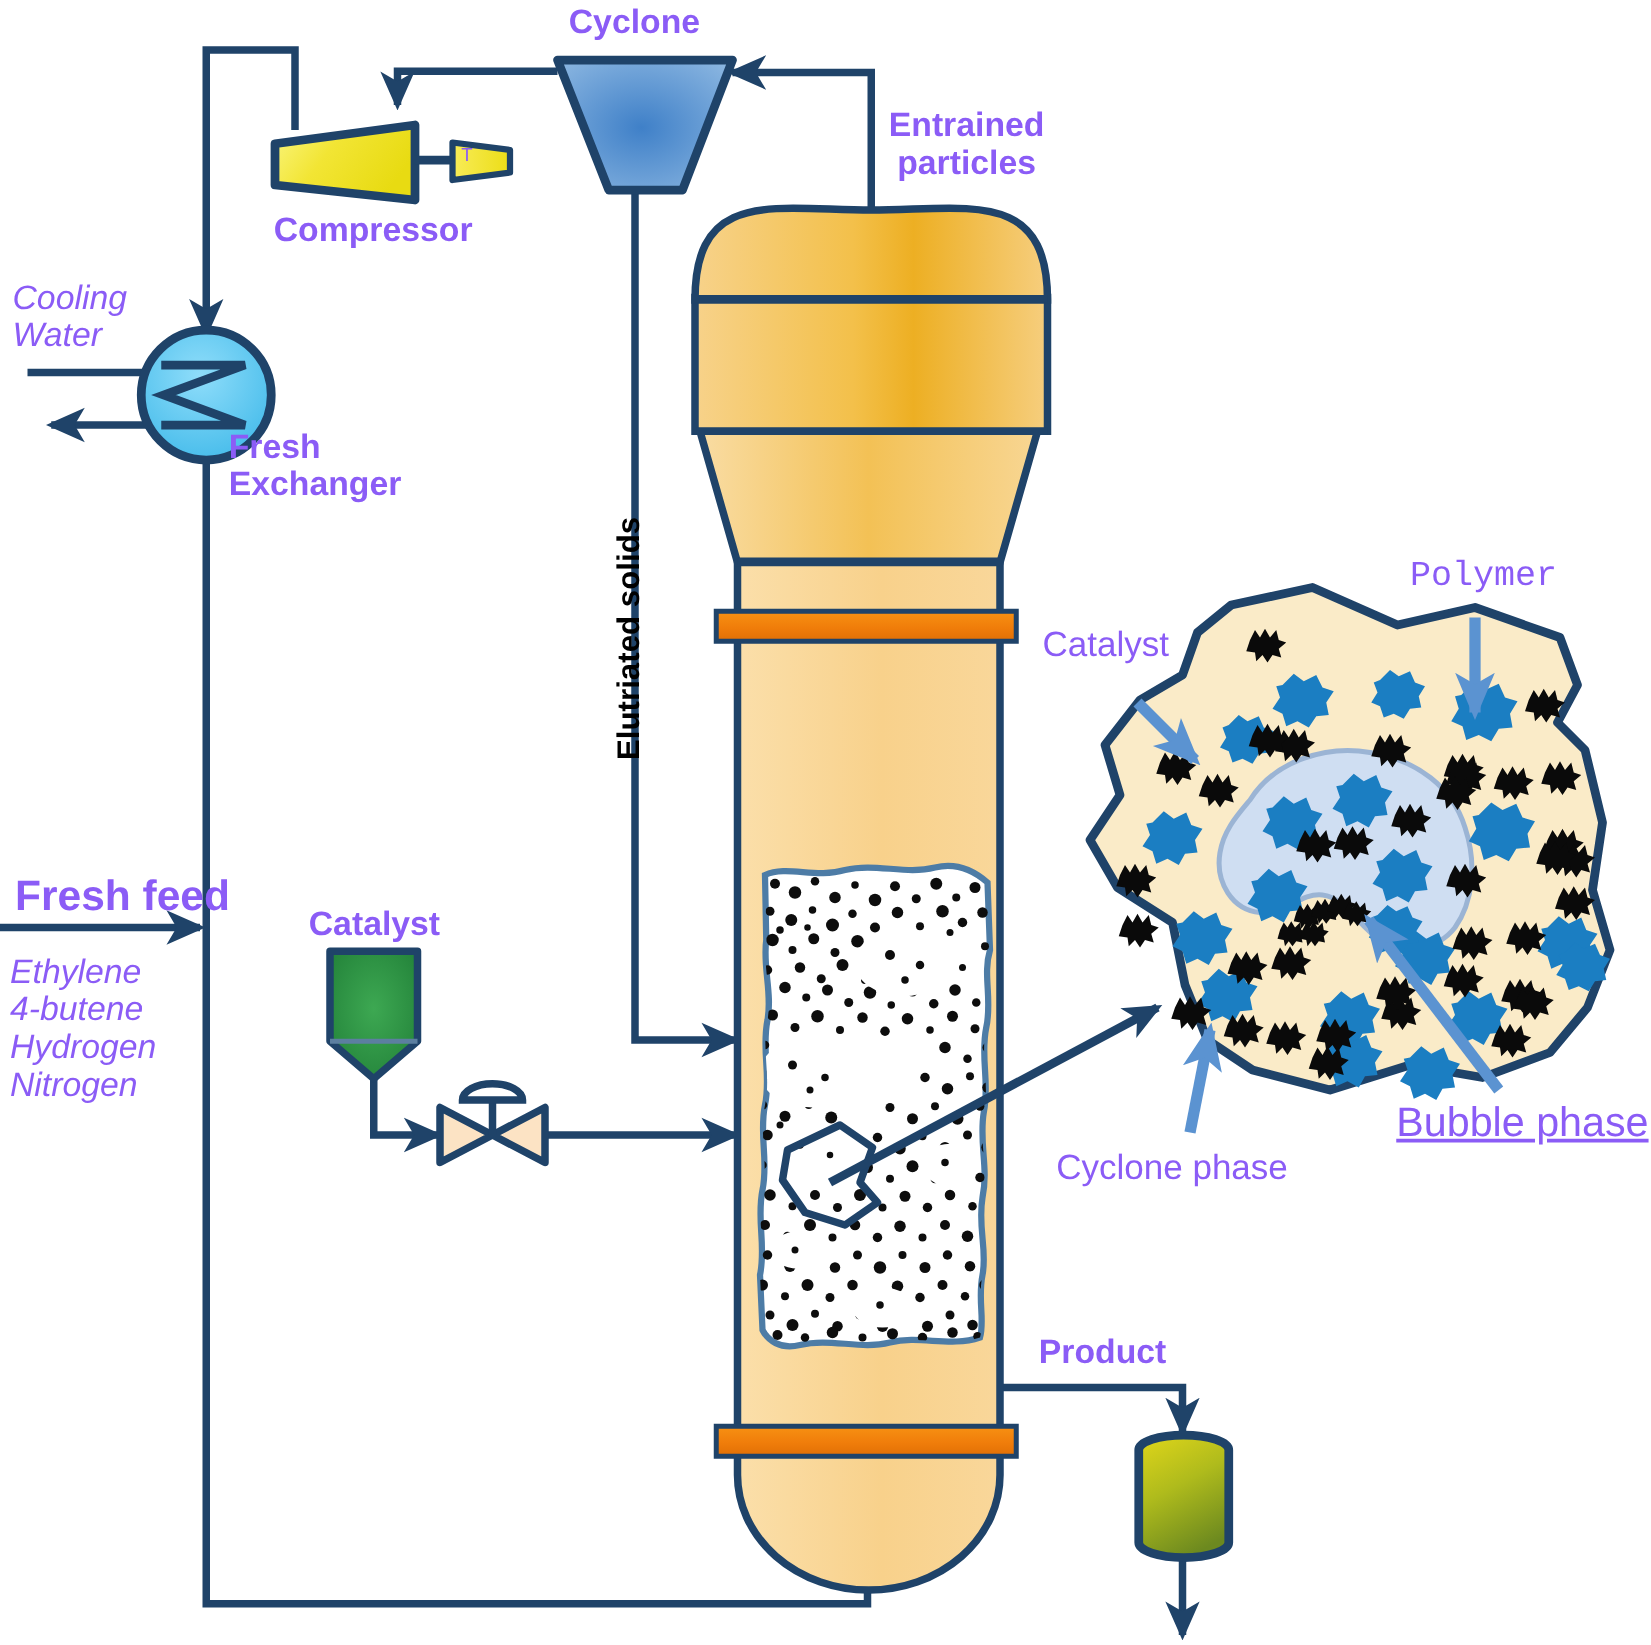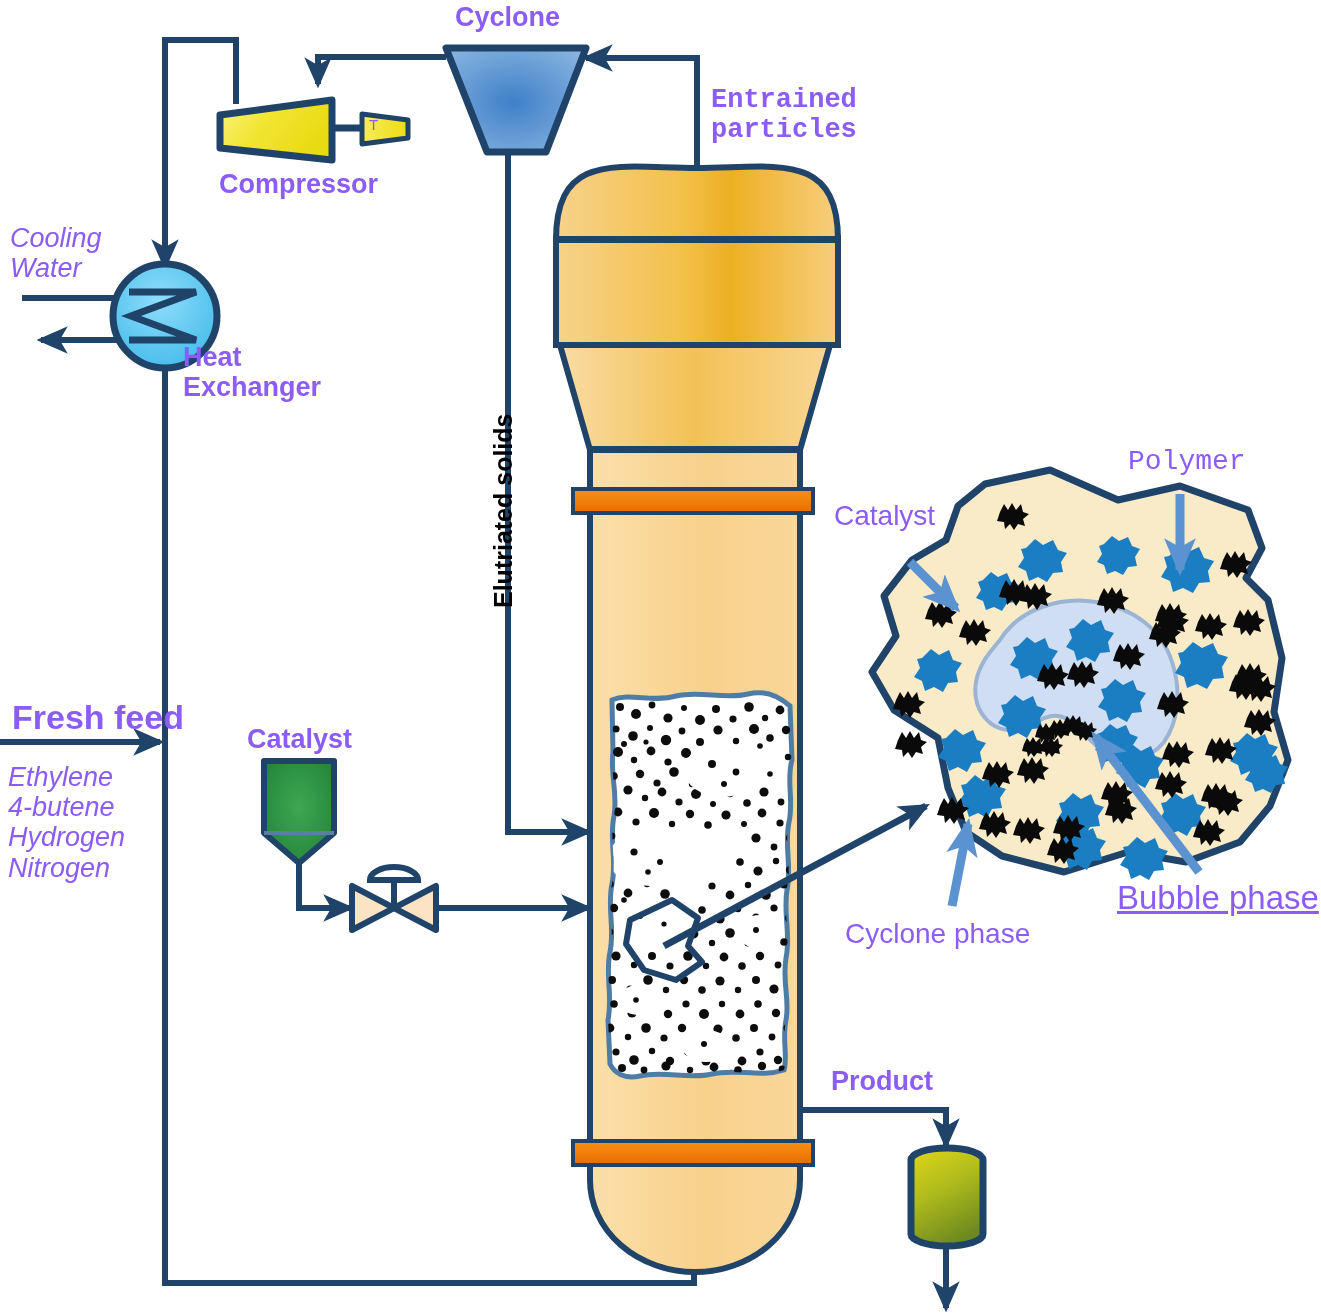--- a/index.html
+++ b/index.html
@@ -546,29 +546,29 @@
       <path d="M 1199 872 L 1095 736" fill="none" stroke="#5B93D1" stroke-width="9" marker-end="url(#arrowSky)"></path>
     </g>
   </svg>
 
   <div class="lbl lbl-bold" style="left:455px; top:2px; font-size:27px;">Cyclone</div>
 
   <div class="lbl lbl-bold" style="left:219px; top:169px; font-size:27px;">Compressor</div>
 
   <div class="lbl lbl-plain" style="left:369px; top:117px; font-size:15px;">T</div>
 
-  <div class="lbl lbl-bold" style="left:711px; top:85px; font-size:27px; text-align:right;font-family:Liberation Mono, monospace;">Entrained
+  <div class="lbl lbl-bold" style="left:711px; top:85px; font-size:27px; text-align:center;">Entrained
 particles</div>
 
   <div class="vert-lbl" style="left:489px; top:608px; font-size:25px;">Elutriated solids</div>
 
   <div class="lbl lbl-bolditalic" style="left:10px; top:223px; font-size:27px;">Cooling
 Water</div>
 
-  <div class="lbl lbl-bold" style="left:183px; top:342px; font-size:27px;">Heat
+  <div class="lbl lbl-bold" style="left:183px; top:342px; font-size:27px;">Fresh
 Exchanger</div>
 
   <div class="lbl lbl-bold" style="left:12px; top:698px; font-size:34px;">Fresh feed</div>
 
   <div class="lbl lbl-bolditalic" style="left:8px; top:762px; font-size:27px;">Ethylene
 4-butene
 Hydrogen
 Nitrogen</div>
 
   <div class="lbl lbl-bold" style="left:247px; top:724px; font-size:27px;">Catalyst</div>

